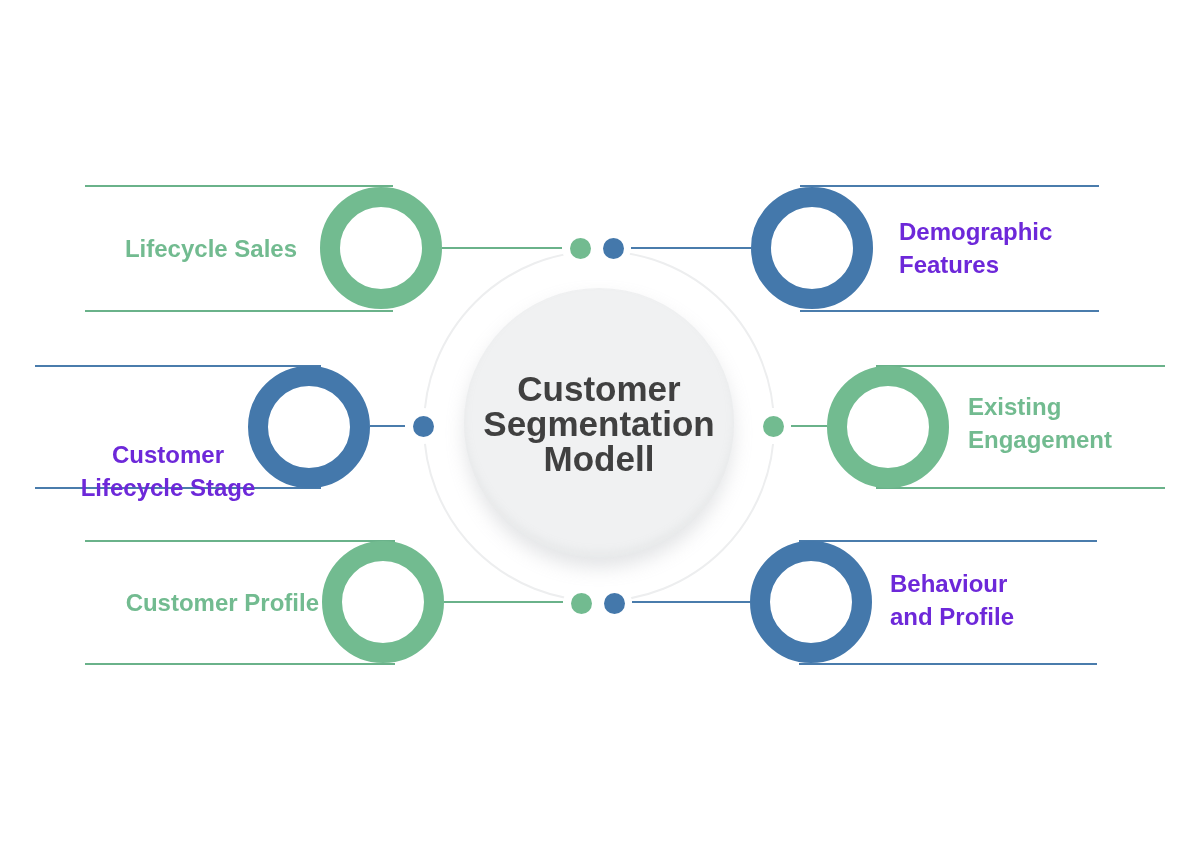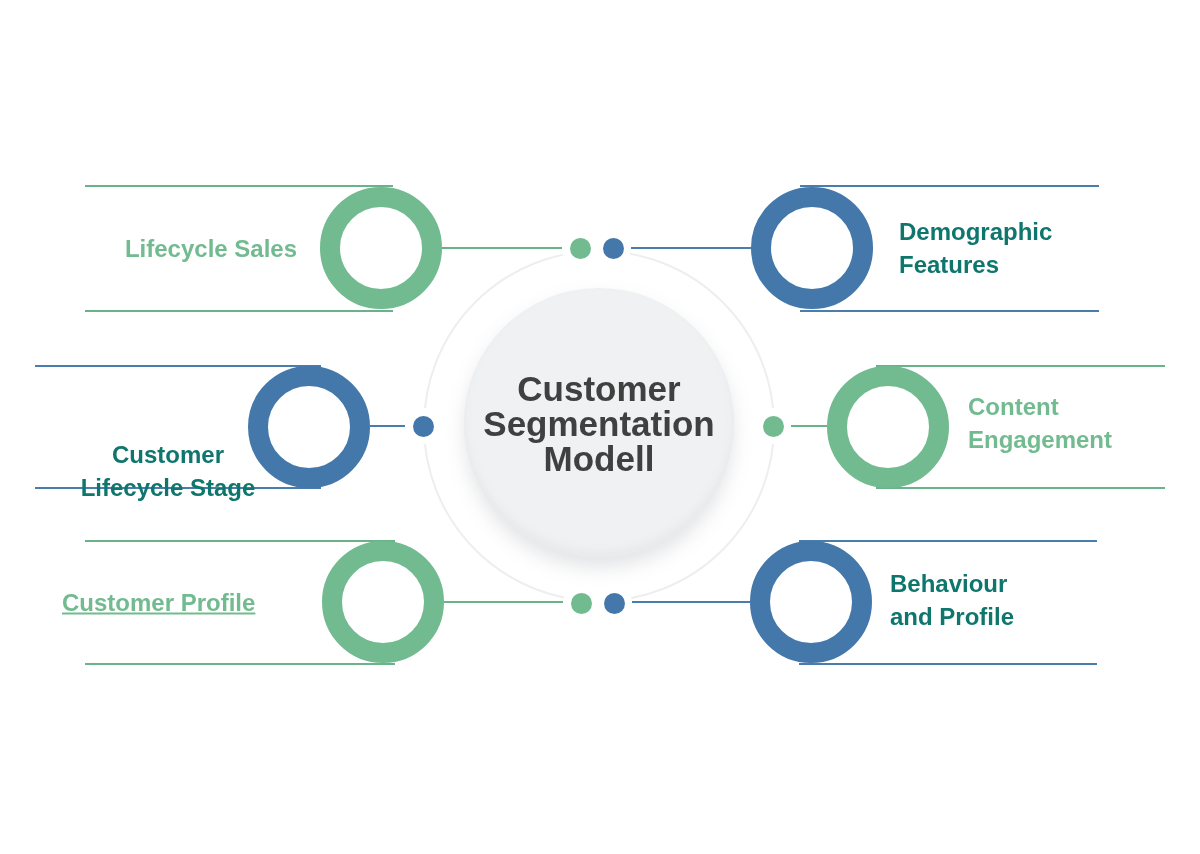--- a/index.html
+++ b/index.html
@@ -64,26 +64,26 @@
   .dot-blue{background:#4478ab;}
   .h-tg{left:562px;top:230px;}
   .h-tb{left:595px;top:230px;}
   .h-ml{left:405px;top:408px;}
   .h-mr{left:755px;top:408px;}
   .h-bg{left:563px;top:585px;}
   .h-bb{left:596px;top:585px;}
   
   .label{position:absolute;font-weight:bold;font-size:24px;line-height:33px;transform:translateY(-50%);}
   .label-green{color:#72bb90;}
-  .label-blue{color:#0f766e;}
+  .label-blue{color:#6d28d9;}
   .l1{left:86px;top:248px;width:250px;text-align:center;}
   .l2{left:899px;top:248px;width:185px;text-align:left;}
   .l3{left:68px;top:427px;width:200px;text-align:center;margin-top:44px;}
   .l4{left:968px;top:423px;width:165px;text-align:left;}
-  .l5{left:62px;top:602px;width:250px;text-align:left;text-decoration:underline;}
+  .l5{left:69px;top:602px;width:250px;text-align:right;}
   .l6{left:890px;top:600px;width:145px;text-align:left;}
 </style>
 </head>
 <body>
 
 <div class="canvas">
 
   <div class="outer-ring"></div>
 
   <div>
@@ -108,21 +108,21 @@
     <div class="cl blue-line c2b"></div>
     <div class="ring ring-blue r3"></div>
     <div class="label label-blue l3">Customer Lifecycle Stage</div>
   </div>
 
   <div>
     <div class="gl green-line b4t"></div>
     <div class="gl green-line b4b"></div>
     <div class="cl green-line c2g"></div>
     <div class="ring ring-green r4"></div>
-    <div class="label label-green l4">Content Engagement</div>
+    <div class="label label-green l4">Existing Engagement</div>
   </div>
 
   <div>
     <div class="gl green-line b5t"></div>
     <div class="gl green-line b5b"></div>
     <div class="cl green-line c3g"></div>
     <div class="ring ring-green r5"></div>
     <div class="label label-green l5">Customer Profile</div>
   </div>
 

